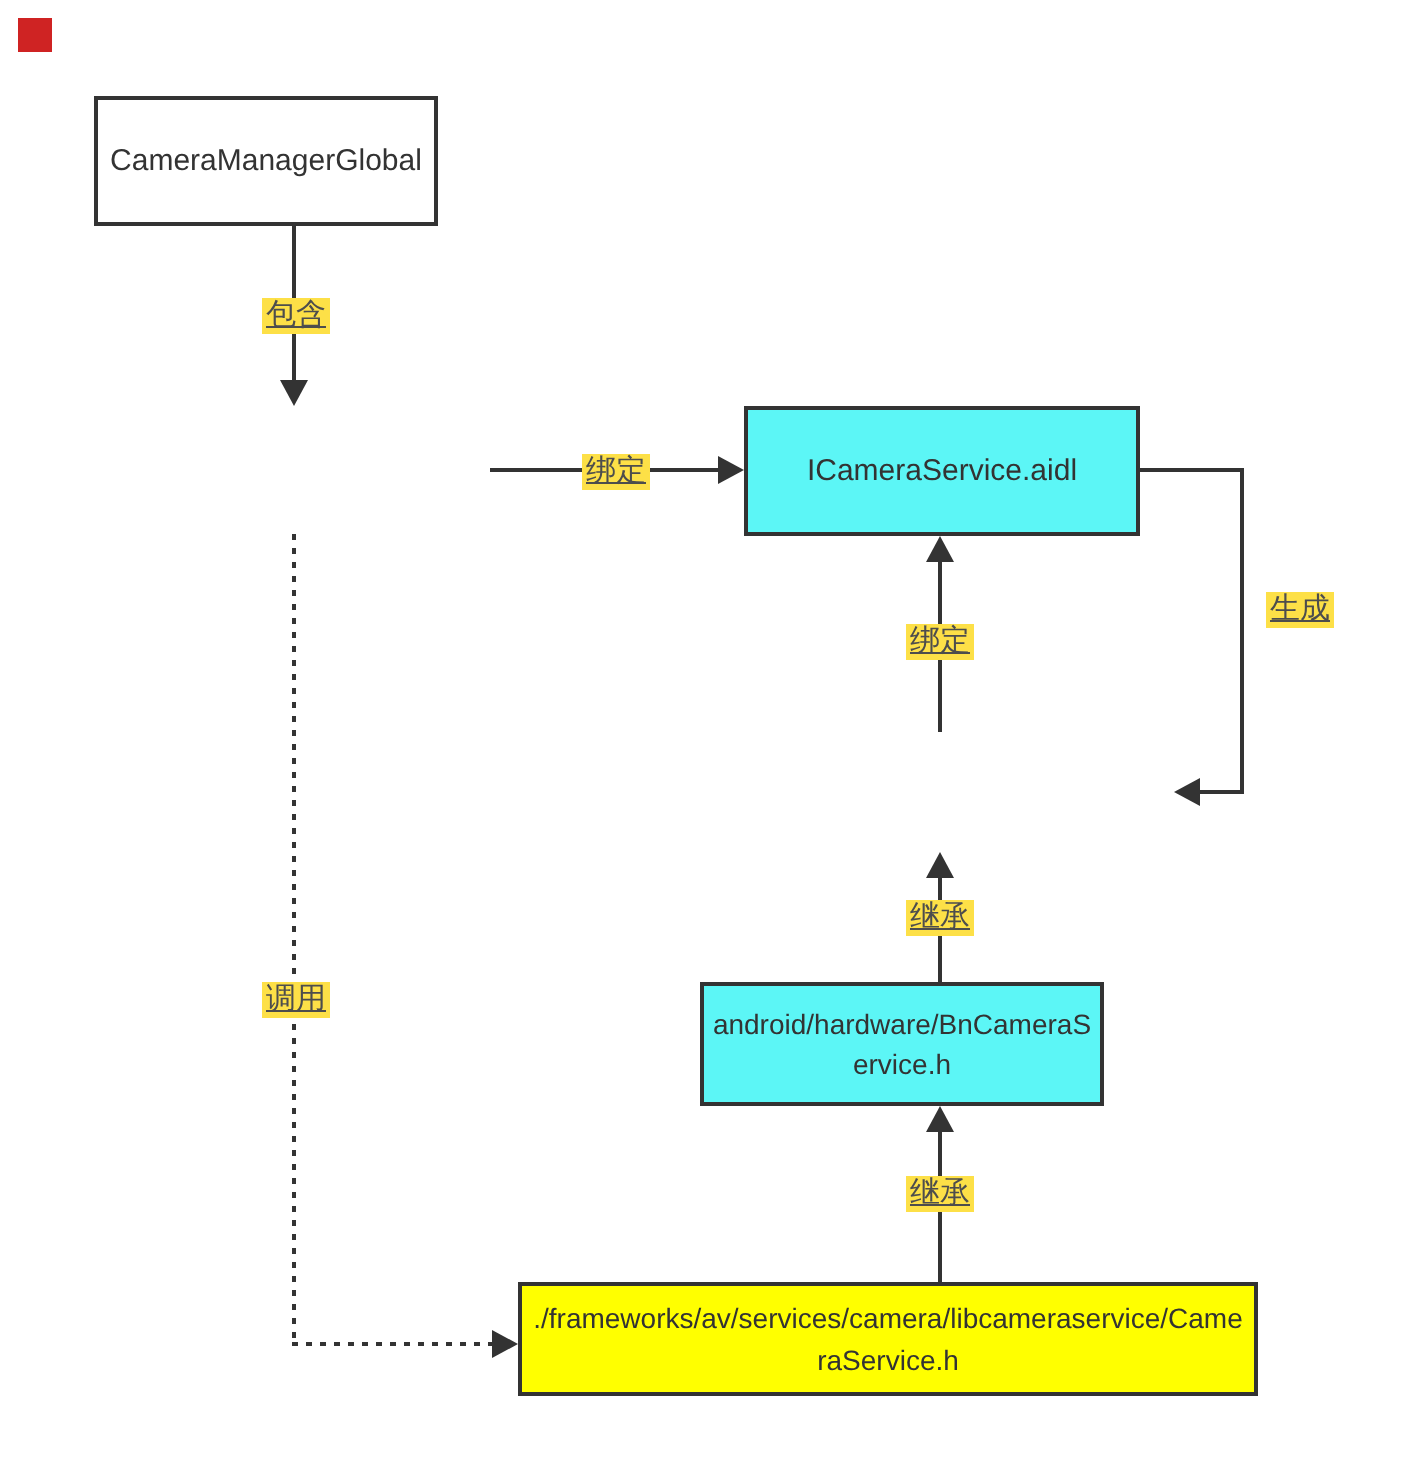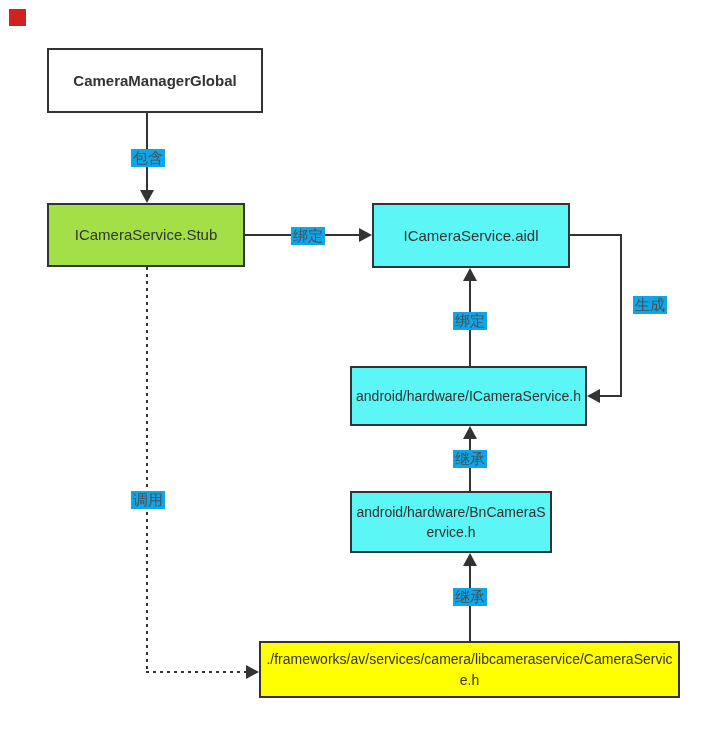--- a/index.html
+++ b/index.html
@@ -28,54 +28,48 @@
   
   .arr{position:absolute;width:0;height:0;}
   .arr-down{border-left:7px solid transparent;border-right:7px solid transparent;border-top:13px solid var(--line,#333333);}
   .arr-up{border-left:7px solid transparent;border-right:7px solid transparent;border-bottom:13px solid var(--line,#333333);}
   .arr-right{border-top:7px solid transparent;border-bottom:7px solid transparent;border-left:13px solid var(--line,#333333);}
   .arr-left{border-top:7px solid transparent;border-bottom:7px solid transparent;border-right:13px solid var(--line,#333333);}
 
   
   .edge-label{
     position:absolute;transform:translate(-50%,-50%);
-    background:#0ea5e9;color:var(--label-text,#4d4d4d);
-    font-size:15px;padding:0 2px;white-space:nowrap;line-height:1.2;
+    background:#fde047;color:var(--label-text,#4d4d4d);
+    font-size:15px;padding:0 2px;white-space:nowrap;line-height:1.2;text-decoration:underline;
   }
 
   .red-marker{position:absolute;left:9px;top:9px;width:17px;height:17px;background:var(--marker-red,#cf2323);}
 </style>
 </head>
 <body>
 
 <div class="canvas">
 
   <div class="red-marker"></div>
 
-  <div class="node fill-white" style="left:47px;top:48px;width:216px;height:65px;font-weight:bold;">
+  <div class="node fill-white" style="left:47px;top:48px;width:172px;height:65px;">
     <span class="node-text">CameraManagerGlobal</span>
   </div>
 
-  <div class="node fill-green" style="left:47px;top:203px;width:198px;height:64px;">
-    <span class="node-text">ICameraService.Stub</span>
-  </div>
 
   <div class="node fill-cyan" style="left:372px;top:203px;width:198px;height:65px;">
     <span class="node-text">ICameraService.aidl</span>
   </div>
 
-  <div class="node fill-cyan fs14" style="left:350px;top:366px;width:237px;height:60px;">
-    <span class="node-text">android/hardware/ICameraService.h</span>
-  </div>
 
   <div class="node fill-cyan fs14" style="left:350px;top:491px;width:202px;height:62px;">
     <span class="node-text">android/hardware/BnCameraService.h</span>
   </div>
 
-  <div class="node fill-yellow fs14" style="left:259px;top:641px;width:421px;height:57px;">
+  <div class="node fill-yellow fs14" style="left:259px;top:641px;width:370px;height:57px;">
     <span class="node-text">./frameworks/av/services/camera/libcameraservice/CameraService.h</span>
   </div>
 
   <div class="line" style="left:146px;top:113px;width:2px;height:80px;"></div>
   <div class="arr arr-down" style="left:140px;top:190px;"></div>
   <div class="edge-label" style="left:148px;top:158px;">包含</div>
 
   <div class="line" style="left:245px;top:234px;width:116px;height:2px;"></div>
   <div class="arr arr-right" style="left:359px;top:228px;"></div>
   <div class="edge-label" style="left:308px;top:236px;">绑定</div>

